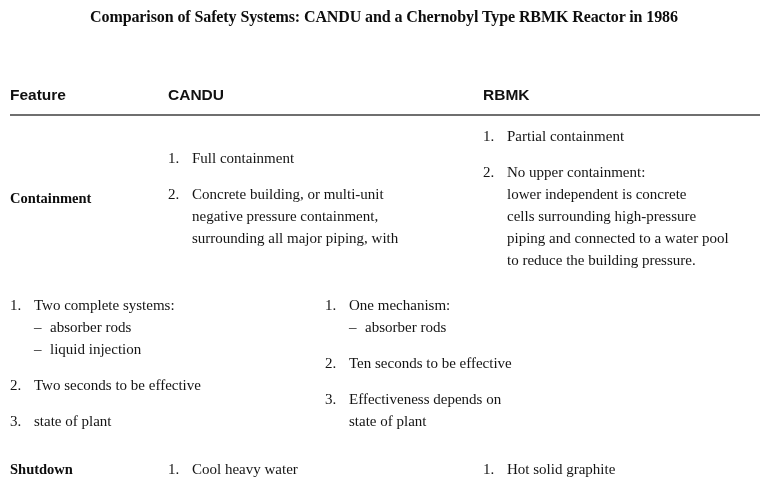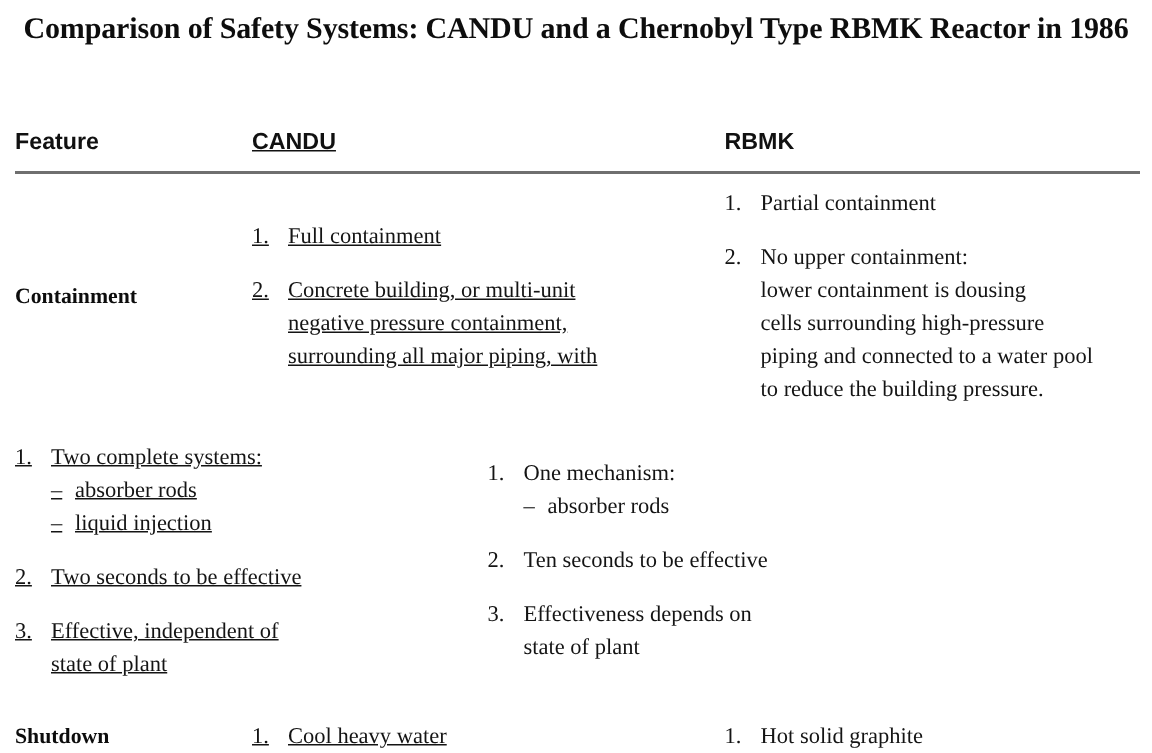--- a/index.html
+++ b/index.html
@@ -25,21 +25,21 @@
 
   
   .doc-title {
     position: absolute;
     left: 8px;
     top: 8px;
     width: 752px;
     text-align: center;
     font-family: "Liberation Serif", "DejaVu Serif", serif;
     font-weight: bold;
-    font-size: 20px;
+    font-size: 16px;
     letter-spacing: -0.1px;
     color: #0d0d0d;
     white-space: nowrap;
   }
 
   
   .cmp-table {
     position: absolute;
     left: 10px;
     top: 86px;
@@ -58,21 +58,21 @@
     height: 28px;
   }
   .th {
     font-family: "Liberation Sans", "DejaVu Sans", sans-serif;
     font-weight: bold;
     font-size: 15.5px;
     color: #111111;
     line-height: 18px;
   }
   .col-feature { width: 158px; flex: 0 0 158px; }
-  .col-candu   { width: 315px; flex: 0 0 315px; text-decoration: underline; }
+  .col-candu   { width: 315px; flex: 0 0 315px; }
   .col-rbmk    { width: 277px; flex: 0 0 277px; }
 
   .tbody-row {
     display: flex;
     align-items: center;
   }
 
   .feature-cell {
     font-family: "Liberation Serif", "DejaVu Serif", serif;
     font-weight: bold;
@@ -165,21 +165,21 @@
             <div class="li">
               <div class="li-num">1.</div>
               <div class="li-body">
                 <div class="li-line">Partial containment</div>
               </div>
             </div>
             <div class="li">
               <div class="li-num">2.</div>
               <div class="li-body">
                 <div class="li-line">No upper containment:</div>
-                <div class="li-line">lower containment is dousing</div>
+                <div class="li-line">lower independent is concrete</div>
                 <div class="li-line">cells surrounding high-pressure</div>
                 <div class="li-line">piping and connected to a water pool</div>
                 <div class="li-line">to reduce the building pressure.</div>
               </div>
             </div>
           </div>
         </div>
         <div class="tbody-row row-shutdown">
           <div class="list-cell col-candu">
             <div class="li">
@@ -198,21 +198,20 @@
             </div>
             <div class="li">
               <div class="li-num">2.</div>
               <div class="li-body">
                 <div class="li-line">Two seconds to be effective</div>
               </div>
             </div>
             <div class="li">
               <div class="li-num">3.</div>
               <div class="li-body">
-                <div class="li-line">Effective, independent of</div>
                 <div class="li-line">state of plant</div>
               </div>
             </div>
           </div>
           <div class="list-cell col-rbmk">
             <div class="li">
               <div class="li-num">1.</div>
               <div class="li-body">
                 <div class="li-line">One mechanism:</div>
                 <div class="sub">

